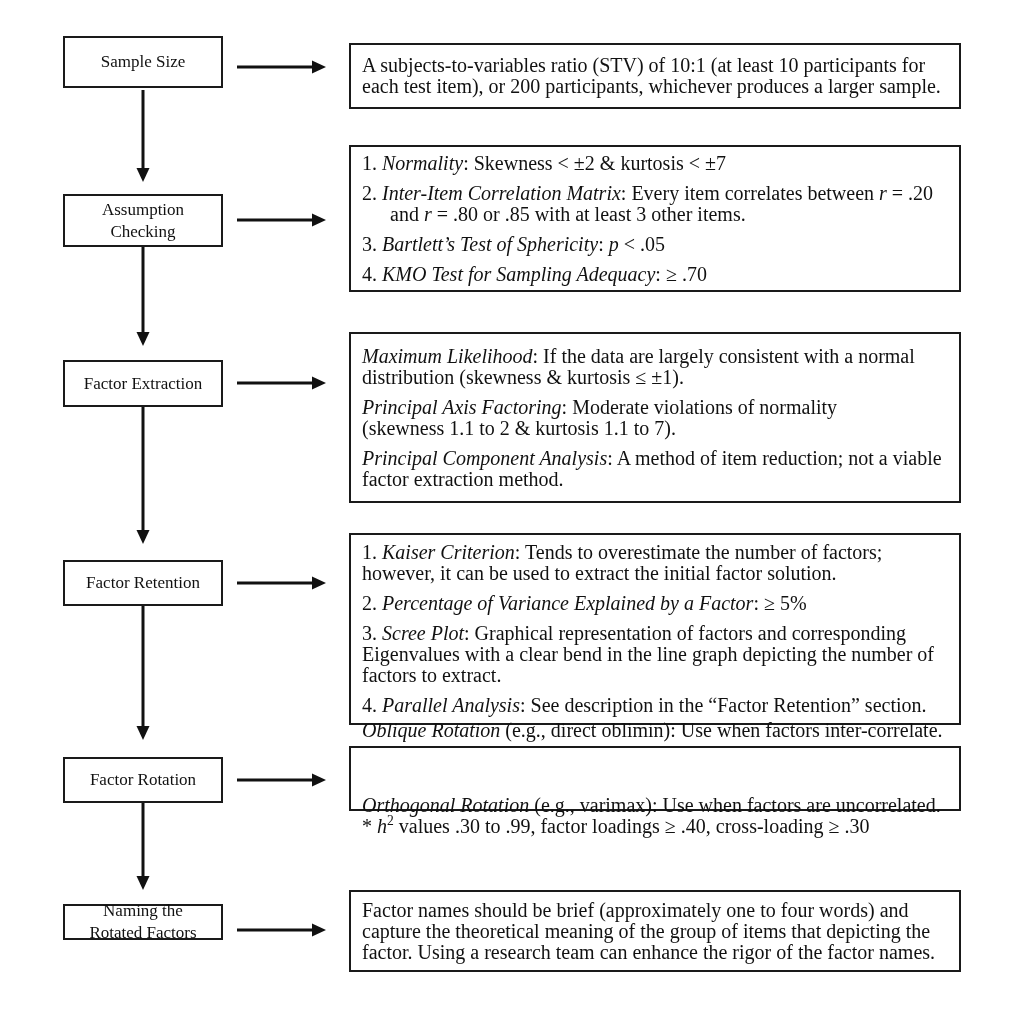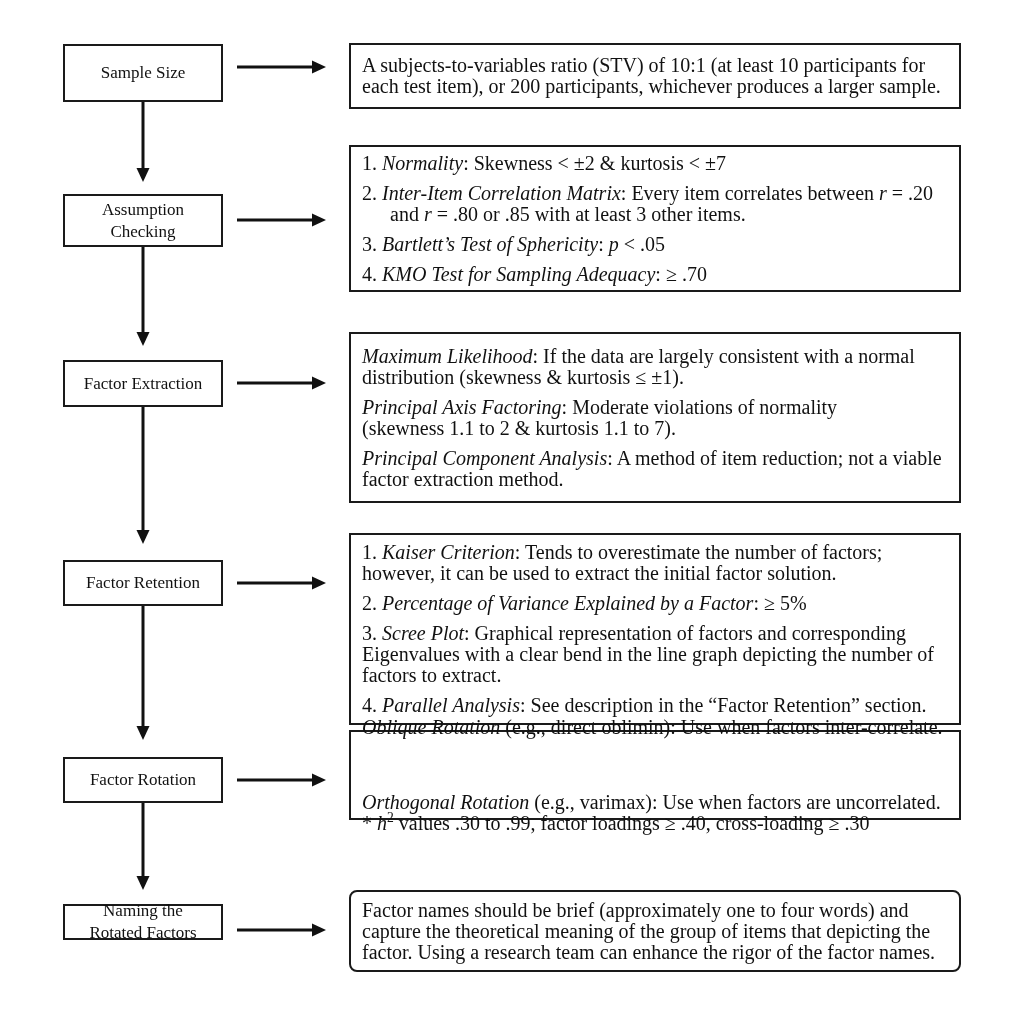--- a/index.html
+++ b/index.html
@@ -72,21 +72,21 @@
     <g>
       <line x1="143" y1="606" x2="143" y2="727" stroke="#111" stroke-width="3"></line>
       <polygon points="136.5,726 149.5,726 143,740" fill="#111"></polygon>
     </g>
     <g>
       <line x1="143" y1="803" x2="143" y2="877" stroke="#111" stroke-width="3"></line>
       <polygon points="136.5,876 149.5,876 143,890" fill="#111"></polygon>
     </g>
   </svg>
 
-  <div class="stepbox" style="top:44px; height:58px;">
+  <div class="stepbox" style="top:36px; height:52px;">
     <span>Sample Size</span>
   </div>
   <div class="stepbox" style="top:194px; height:53px;">
     <span>Assumption<br>Checking</span>
   </div>
   <div class="stepbox" style="top:360px; height:47px;align-items:center;">
     <span>Factor Extraction</span>
   </div>
   <div class="stepbox" style="top:560px; height:46px;">
     <span>Factor Retention</span>
@@ -111,21 +111,21 @@
       <div class="para"><i>Maximum Likelihood</i><span>: If the data are largely consistent with a normal</span><br><span>distribution (skewness &amp; kurtosis ≤ ±1).</span></div>
       <div class="para"><i>Principal Axis Factoring</i><span>: Moderate violations of normality</span><br><span>(skewness 1.1 to 2 &amp; kurtosis 1.1 to 7).</span></div>
       <div class="para"><i>Principal Component Analysis</i><span>: A method of item reduction; not a viable</span><br><span>factor extraction method.</span></div>
     </div>
   <div class="descbox" style="top:533px; height:192px;">
       <div class="para"><span>1. </span><i>Kaiser Criterion</i><span>: Tends to overestimate the number of factors;</span><br><span>however, it can be used to extract the initial factor solution.</span></div>
       <div class="para"><span>2. </span><i>Percentage of Variance Explained by a Factor</i><span>: ≥ 5%</span></div>
       <div class="para"><span>3. </span><i>Scree Plot</i><span>: Graphical representation of factors and corresponding</span><br><span>Eigenvalues with a clear bend in the line graph depicting the number of</span><br><span>factors to extract.</span></div>
       <div class="para"><span>4. </span><i>Parallel Analysis</i><span>: See description in the “Factor Retention” section.</span></div>
     </div>
-  <div class="descbox" style="top:730px; height:90px;gap:45px;">
+  <div class="descbox" style="top:746px; height:65px;gap:45px;">
       <div class="para"><i>Oblique Rotation</i><span> (e.g., direct oblimin): Use when factors inter-correlate.</span></div>
       <div class="para"><i>Orthogonal Rotation</i><span> (e.g., varimax): Use when factors are uncorrelated.</span><br><span>* </span><i>h</i><sup>2</sup><span> values .30 to .99, factor loadings ≥ .40, cross-loading ≥ .30</span></div>
     </div>
-  <div class="descbox" style="top:890px; height:82px;border-radius:8px;">
+  <div class="descbox" style="top:890px; height:82px;">
       <div class="para"><span>Factor names should be brief (approximately one to four words) and</span><br><span>capture the theoretical meaning of the group of items that depicting the</span><br><span>factor. Using a research team can enhance the rigor of the factor names.</span></div>
     </div>
 
 </div>
 
 </body></html>

